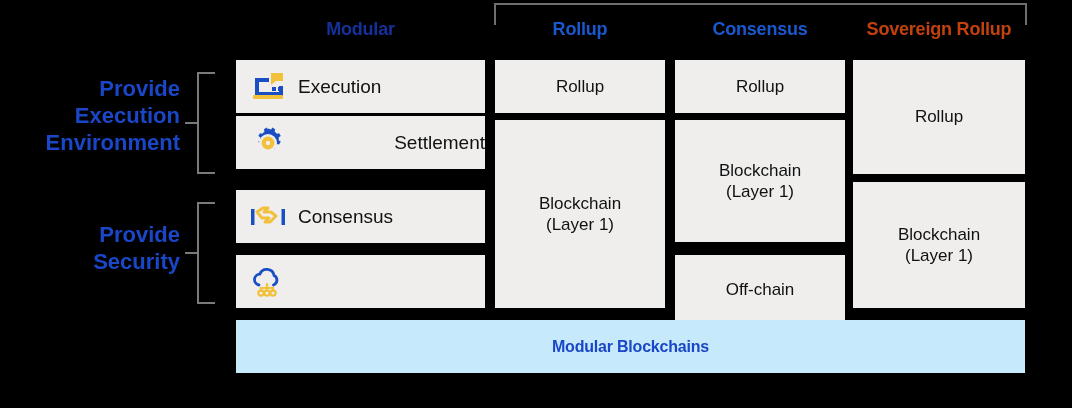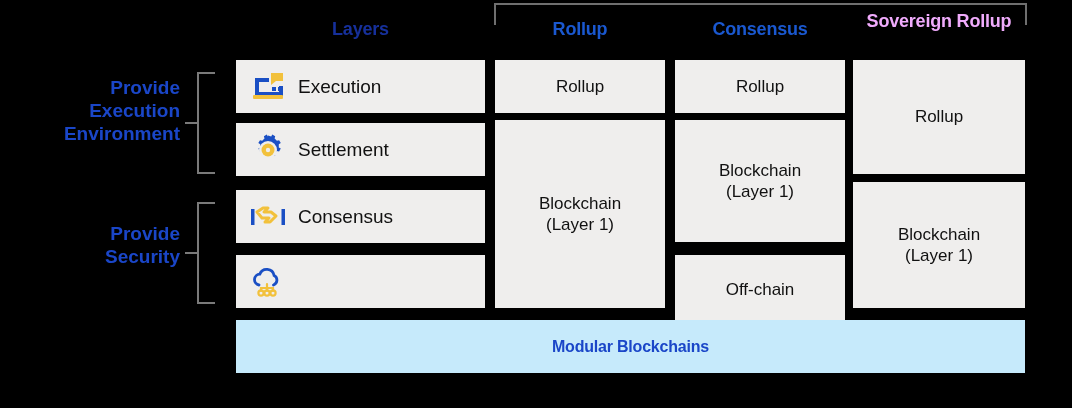--- a/index.html
+++ b/index.html
@@ -16,37 +16,37 @@
     position: absolute;
     text-align: center;
     font-weight: bold;
     font-size: 18px;
     letter-spacing: -0.2px;
     white-space: nowrap;
   }
   #hdr-layers { left: 236px; top: 19px; width: 249px; color: #16309b; }
   #hdr-rollup { left: 495px; top: 19px; width: 170px; color: #1a58d0; }
   #hdr-validium { left: 675px; top: 19px; width: 170px; color: #1a58d0; }
-  #hdr-sovereign { left: 853px; top: 11px; width: 172px; color: #f0abfc; }
+  #hdr-sovereign { left: 853px; top: 19px; width: 172px; color: #c2410c; }
 
   
   .top-bracket {
     position: absolute;
     left: 494px; top: 3px; width: 533px; height: 22px;
     border-top: 2px solid #6f6f6f;
     border-left: 2px solid #6f6f6f;
     border-right: 2px solid #6f6f6f;
   }
 
   
   .group-label {
     position: absolute;
     color: #1a46c8;
     font-weight: bold;
-    font-size: 19px;
+    font-size: 22px;
     line-height: 1.22;
     text-align: right;
     white-space: pre-line;
   }
   #lbl-exec-env { left: 10px; top: 76px; width: 170px; }
   #lbl-security { left: 10px; top: 222px; width: 170px; }
 
   
   .side-bracket {
     position: absolute;
@@ -88,21 +88,21 @@
   }
   .layer-box .icon {
     width: 40px; height: 36px;
     flex: 0 0 40px;
     display: flex; align-items: center; justify-content: center;
     margin-right: 10px;
   }
   .layer-box .label { text-align: left; }
 
   #row-execution  { top: 60px; }
-  #row-settlement { top: 123px; }
+  #row-settlement { top: 116px; justify-content: space-between; }
   #row-consensus  { top: 190px; }
   #row-dataavail  { top: 255px; }
 
   
   #r1-top  { left: 495px; top: 60px;  width: 170px; height: 53px; }
   #r1-main { left: 495px; top: 120px; width: 170px; height: 188px; }
   
   #r2-top  { left: 675px; top: 60px;  width: 170px; height: 53px; }
   #r2-mid  { left: 675px; top: 120px; width: 170px; height: 122px; }
   #r2-bot  { left: 675px; top: 255px; width: 170px; height: 69px; }
@@ -122,21 +122,21 @@
     letter-spacing: -0.2px;
   }
 </style>
 </head>
 <body>
 
 <div class="stage">
 
   <div class="top-bracket"></div>
 
-  <div class="col-header" id="hdr-layers">Layers</div>
+  <div class="col-header" id="hdr-layers">Modular</div>
   <div class="col-header" id="hdr-rollup">Rollup</div>
   <div class="col-header" id="hdr-validium">Consensus</div>
   <div class="col-header" id="hdr-sovereign">Sovereign Rollup</div>
 
   <div class="group-label" id="lbl-exec-env">Provide
 Execution
 Environment</div>
   <div class="side-bracket" id="brk-exec"></div>
   <div class="side-tick" id="tick-exec"></div>
 

